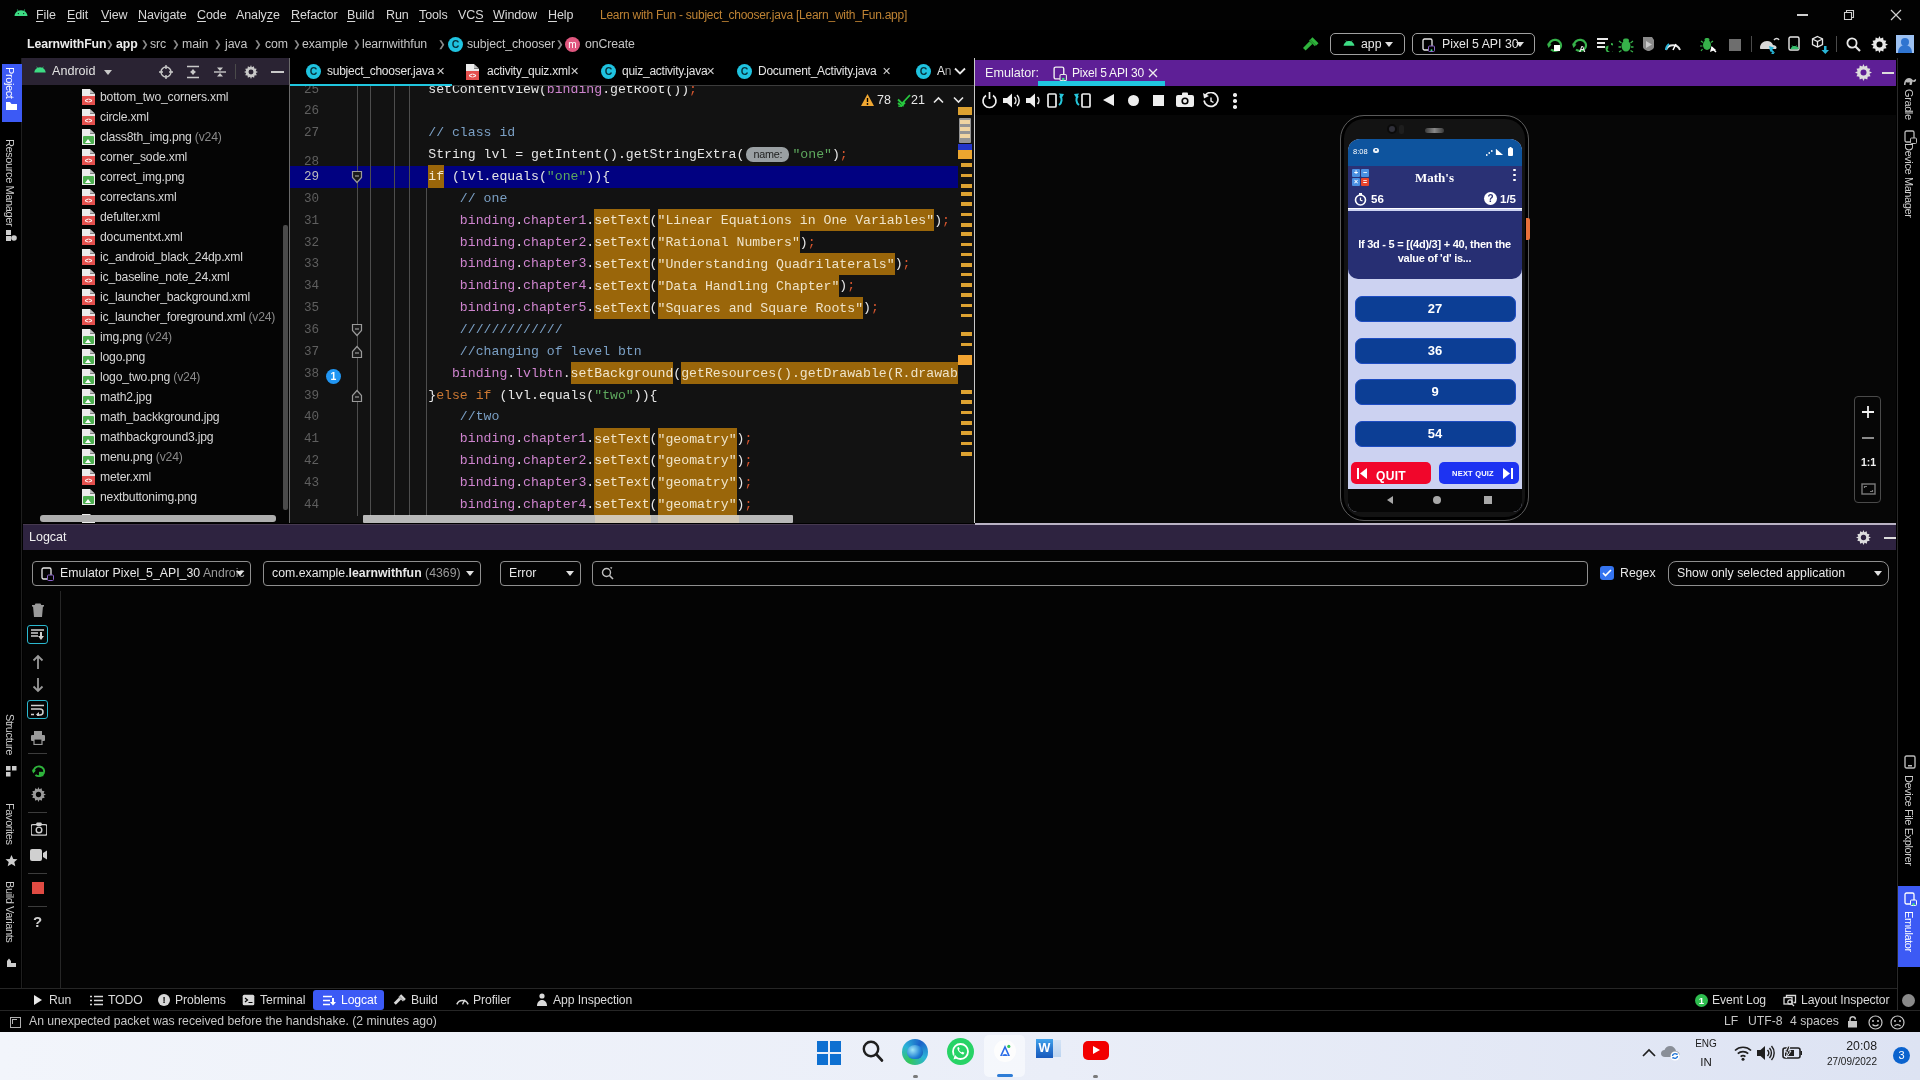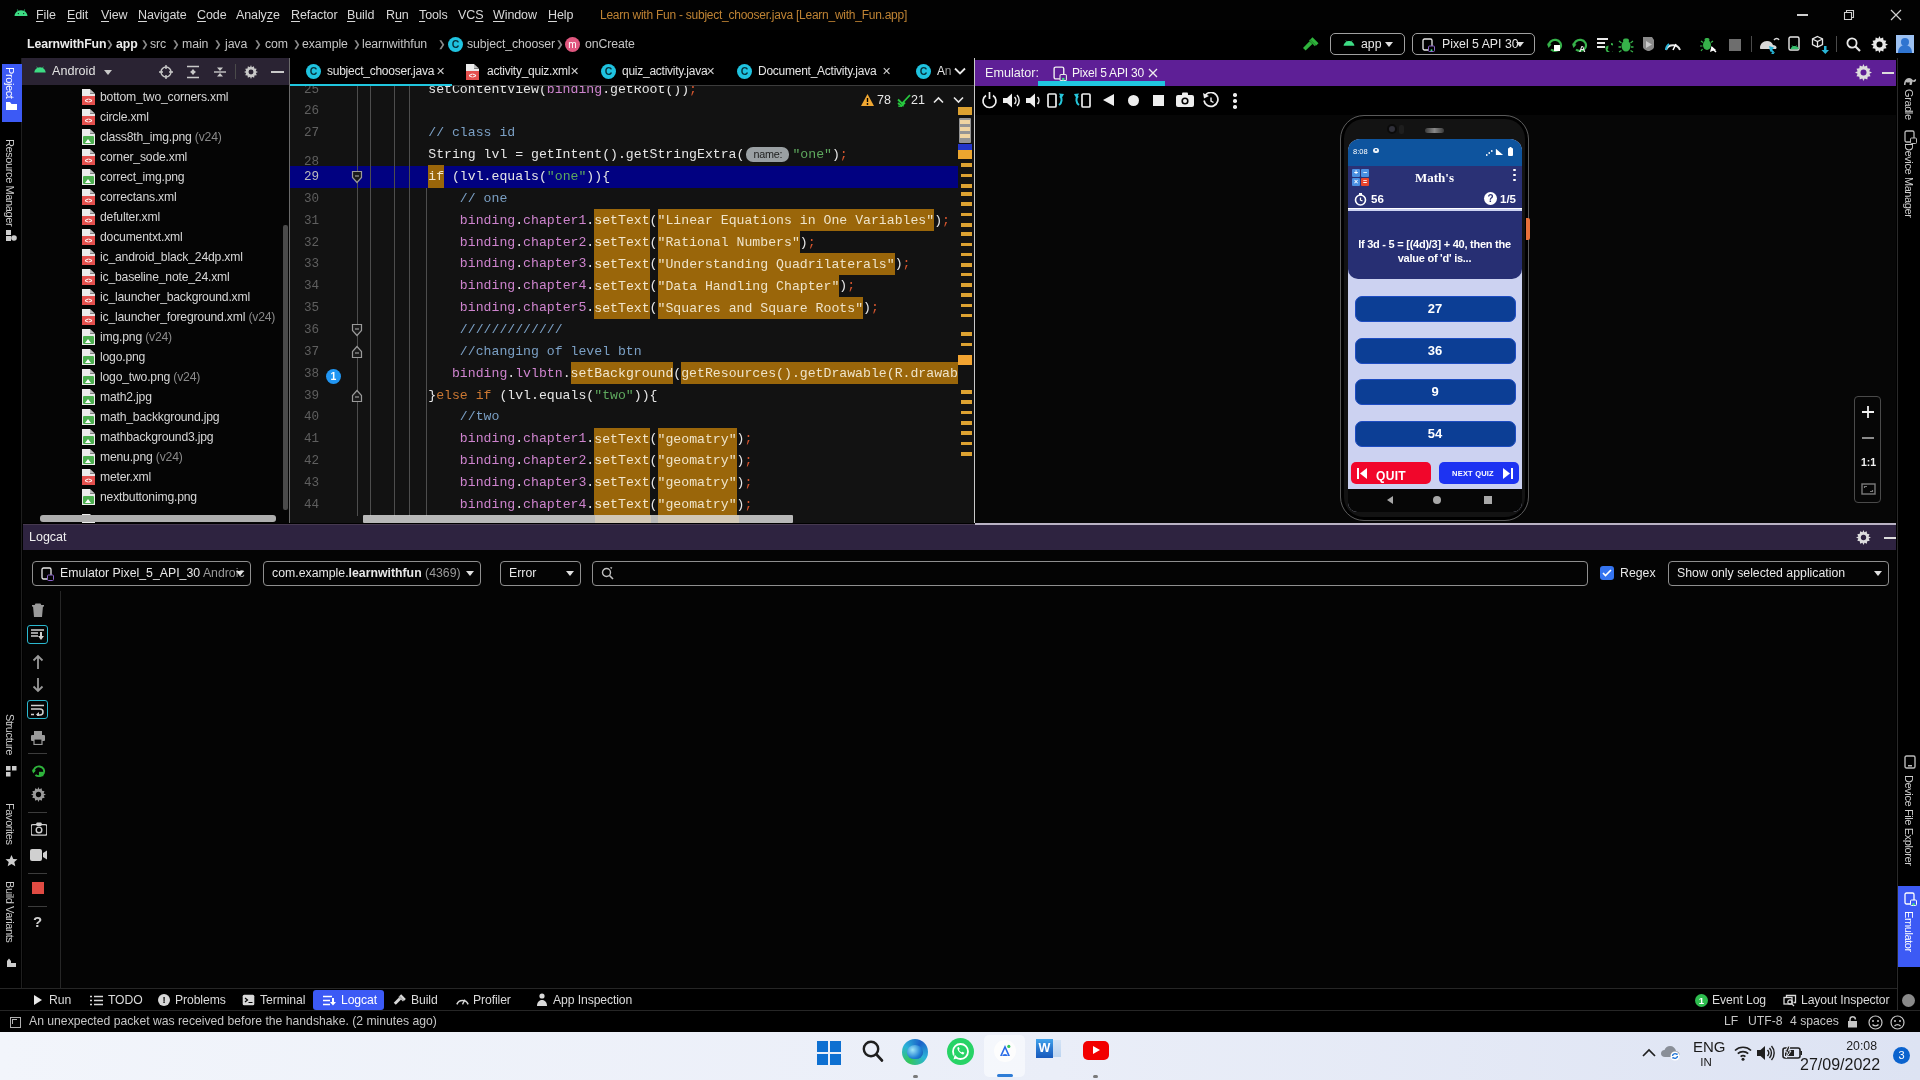--- a/index.html
+++ b/index.html
@@ -771,21 +771,21 @@
           <path stroke="#c0c0c0" stroke-width="1.6" d="M8.5 8.5L12 12"></path>
           <path fill="#c0c0c0" d="M10 4l3 0-1.5 2.5z" transform="translate(1 -3) scale(0.8)"></path>
         </svg>
       </div>
 <div class="abs" style="left:1577px;top:41px;width:14px;height:14px;background:#3574f0;border-radius:3px;">
         <svg class="abs" style="left:2px;top:3px" width="10" height="8" viewBox="0 0 10 8">
           <path fill="none" stroke="#fff" stroke-width="1.7" d="M1 4l2.5 2.5L9 1"></path>
         </svg>
       </div>
 <span class="abs" style="left:1597px;top:36px;height:25px;line-height:25px;font-size:12.3px;color:#e8e8e8;">Regex</span>
-<div class="lfilter" style="left:1645px;width:221px;">
+<div class="lfilter" style="left:1645px;width:221px;border-radius:8px;">
   <span class="abs" style="left:8px;top:0px">Show only selected application</span>
   <span class="dtri" style="left:205px;top:9px"></span>
       </div>
 
 <svg class="abs" style="left:8px;top:77px" width="14" height="15" viewBox="0 0 14 15">
         <path fill="#9a9a9a" d="M2 4h10l-1 11H3zM4.5 1.5h5l.8 1.5H3.7z"></path>
         <rect x="1" y="3" width="12" height="1.6" fill="#9a9a9a"></rect>
       </svg>
 <div class="abs" style="left:4px;top:100px;width:21px;height:19px;border:1.5px solid #2bb8cf;border-radius:3px;"></div>
 <svg class="abs" style="left:8px;top:104px" width="13" height="12" viewBox="0 0 13 12">
@@ -955,38 +955,38 @@
 <div class="abs" style="left:1093px;top:42.5px;width:5px;height:3px;border-radius:2px;background:#7a7a7a;"></div>
 <svg class="abs" style="left:1642px;top:16px" width="14" height="9" viewBox="0 0 14 9">
         <path fill="none" stroke="#1f1f1f" stroke-width="1.7" d="M1 8l6-6 6 6"></path>
       </svg>
 <svg class="abs" style="left:1660px;top:13px" width="23" height="16" viewBox="0 0 23 16">
         <path fill="#8a8f98" d="M5 12c-2.5 0-4-1.5-4-3.5S2.5 5 4.5 5C5.5 2.5 7.5 1 10 1c3 0 5.5 2 6 5 2 .3 3.5 1.7 3.5 3.5 0 1.7-1.5 2.5-3 2.5z"></path>
         <circle cx="15" cy="11" r="4.5" fill="#fff"></circle>
         <path fill="none" stroke="#1f75d8" stroke-width="1.4" d="M12.5 11a2.5 2.5 0 0 1 4.3-1.6M17.5 11a2.5 2.5 0 0 1-4.3 1.6"></path>
         <path fill="#1f75d8" d="M17.3 8l.5 2-2-.4zM12.7 14l-.5-2 2 .4z"></path>
       </svg>
-<span class="abs" style="left:1693px;top:6px;width:26px;text-align:center;font-size:15px;color:#1b1b1b;">ENG</span>
+<span class="abs" style="left:1693px;top:6px;width:26px;text-align:center;font-size:10px;color:#1b1b1b;">ENG</span>
 <span class="abs" style="left:1693px;top:24px;width:26px;text-align:center;font-size:11.5px;color:#1b1b1b;">IN</span>
 <svg class="abs" style="left:1733px;top:13px" width="20" height="16" viewBox="0 0 20 16">
         <path fill="none" stroke="#1f1f1f" stroke-width="1.7" d="M2 5.5a11.5 11.5 0 0 1 16 0M4.8 8.7a7.5 7.5 0 0 1 10.4 0M7.6 11.7a3.5 3.5 0 0 1 4.8 0"></path>
         <circle cx="10" cy="14.2" r="1.5" fill="#1f1f1f"></circle>
       </svg>
 <svg class="abs" style="left:1757px;top:13px" width="19" height="16" viewBox="0 0 19 16">
         <path fill="#1f1f1f" d="M0 5h3.5L8 1v14L3.5 11H0z"></path>
         <path fill="none" stroke="#1f1f1f" stroke-width="1.4" d="M10.5 5a4.5 4.5 0 0 1 0 6M12.5 3a7.5 7.5 0 0 1 0 10M14.5 1a10.5 10.5 0 0 1 0 14"></path>
       </svg>
 <svg class="abs" style="left:1780px;top:13px" width="22" height="15" viewBox="0 0 22 15">
         <rect x="3" y="3" width="17" height="10" rx="2" fill="none" stroke="#1f1f1f" stroke-width="1.6"></rect>
         <rect x="20.5" y="6" width="1.5" height="4" fill="#1f1f1f"></rect>
         <rect x="5" y="5" width="9" height="6" fill="#1f1f1f"></rect>
         <path fill="#1f1f1f" stroke="#e8ebf5" stroke-width="1" d="M8 1l-3 6h2.5L6 13l5-7H8.5L10 1z"></path>
       </svg>
 <span class="abs" style="left:1815px;top:7px;width:62px;text-align:right;font-size:12.3px;color:#1b1b1b;">20:08</span>
-<span class="abs" style="left:1800px;top:24px;width:77px;text-align:right;font-size:16px;color:#1b1b1b;">27/09/2022</span>
+<span class="abs" style="left:1800px;top:24px;width:77px;text-align:right;font-size:10px;color:#1b1b1b;">27/09/2022</span>
 <div class="abs" style="left:1893px;top:15px;width:17px;height:17px;border-radius:50%;background:#0b63ce;color:#fff;font-size:11px;text-align:center;line-height:17px;">3</div>
 </div>
 <div class="abs" id="rightstripe">
 <svg class="abs" style="left:5px;top:17px" width="14" height="11" viewBox="0 0 14 11">
         <path fill="#b9b9b9" d="M1 10c0-4 2-7 5-7 2 0 3 1 4 2.5l3-1.5c.5 1-.5 3-2 3l-1.5-.5c-.5 2-1 3.5-1 3.5h-2s.3-1.5 0-3c-1 .8-2.5.8-3.5 0 0 0-.5 1.5-.5 3z"></path>
       </svg>
 <span class="stripetab vtext" style="left:5px;top:31px;">Gradle</span>
 <svg class="abs" style="left:6px;top:72px" width="13" height="14" viewBox="0 0 13 14">
         <rect x="1" y="1" width="9" height="11" rx="1.5" fill="none" stroke="#b9b9b9" stroke-width="1.3"></rect>
         <rect x="6.5" y="8" width="6" height="5.5" rx="1" fill="#000" stroke="#b9b9b9" stroke-width="1"></rect>

